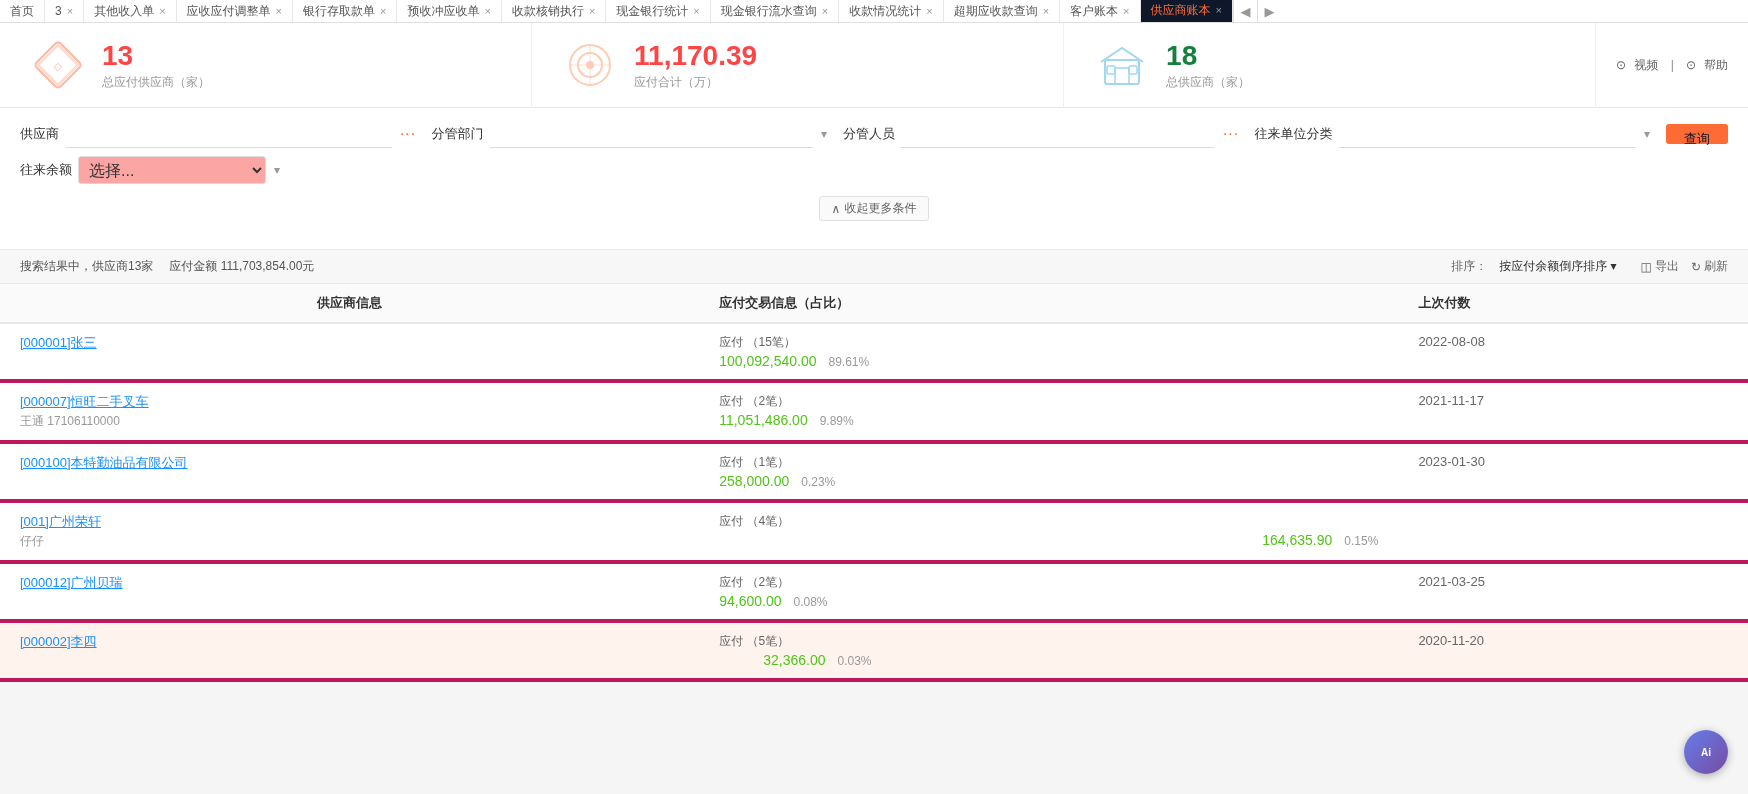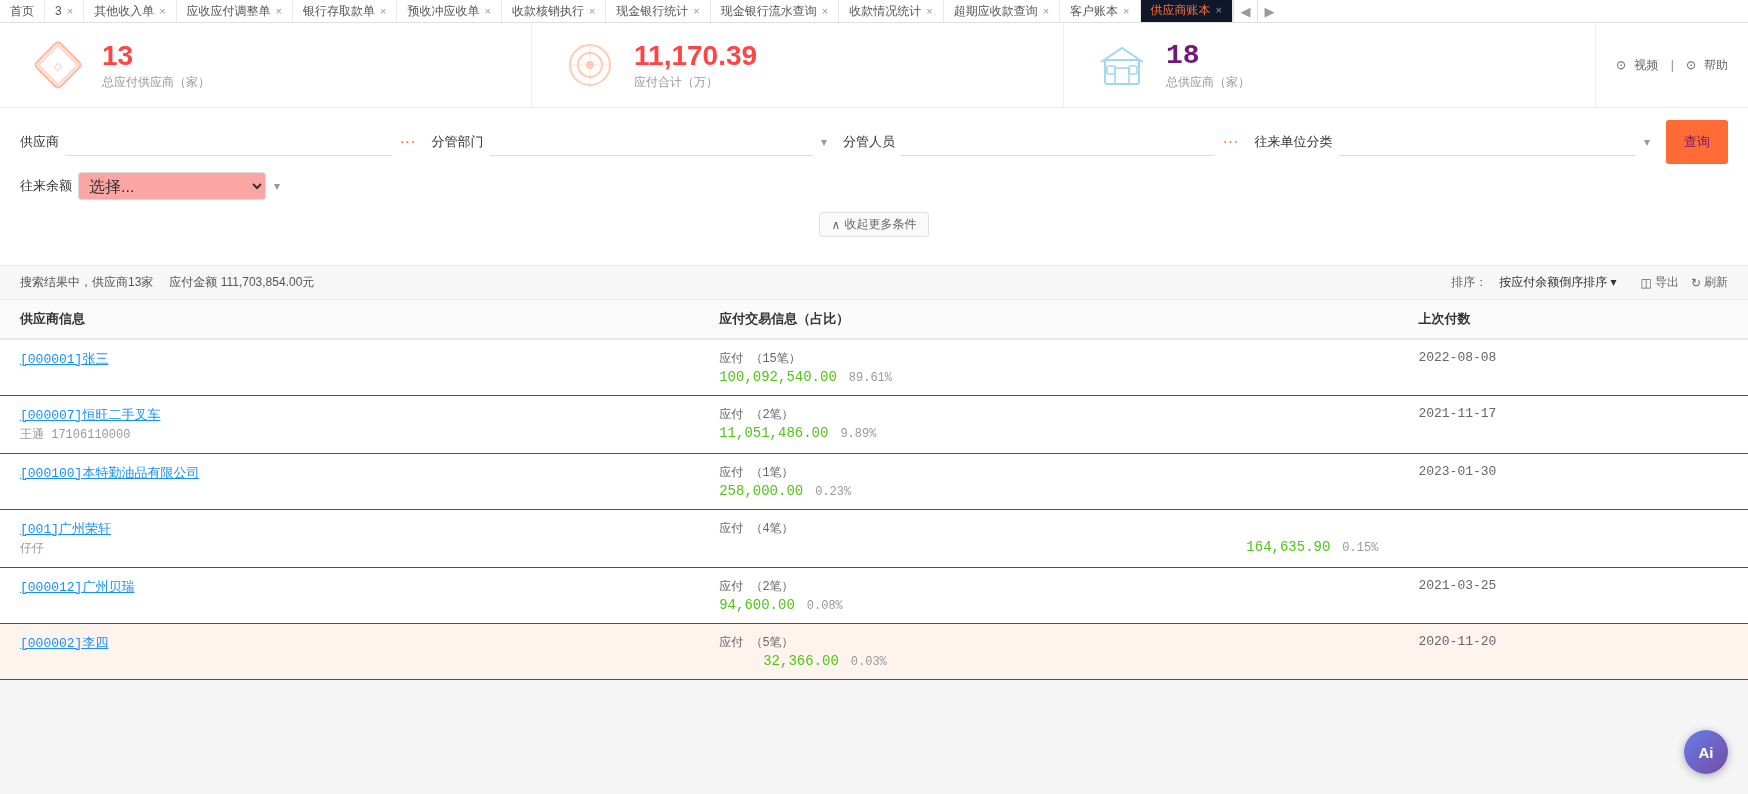--- a/index.html
+++ b/index.html
@@ -137,27 +137,27 @@
       outline: none;
       font-size: 16px;
       padding: 0 6px;
       background: #fca5a5;
       color: #333;
     }
     .filter-dots { color: #ff6b35; font-size: 16px; margin-left: 2px; cursor: pointer; }
     .filter-chevron { color: #999; font-size: 12px; margin-left: 2px; cursor: pointer; }
     .search-btn {
       background: #ff6b35;
-      color: #701a75;
+      color: #0f172a;
       border: none;
       padding: 6px 18px;
       border-radius: 3px;
       cursor: pointer;
       font-size: 13px;
-      height: 44px;
+      height: 20px;
       flex-shrink: 0;
     }
 
     .collapse-row {
       display: flex;
       justify-content: center;
       padding: 4px 0;
     }
     .collapse-btn {
       display: flex;
@@ -202,24 +202,23 @@
       background: #fafafa;
       border-bottom: 2px solid #e8e8e8;
       padding: 10px 20px;
       font-size: 13px;
       font-weight: 600;
       color: #333;
       text-align: left;
     }
     .main-table td {
       padding: 10px 20px;
-      border-bottom: 1px solid #be185d;
+      border-bottom: 4px solid #be185d;
       vertical-align: top;
       font-size: 13px;
-      font-family: Liberation Mono, monospace;
     }
     .main-table tr.highlighted td { background: #fff3ee; }
 
     .supplier-name {
       color: #1890ff;
       text-decoration: underline;
       cursor: pointer;
     }
     .supplier-sub { color: #999; font-size: 12px; margin-top: 2px; }
     .pay-count { color: #666; font-size: 12px; margin-bottom: 2px; }
@@ -240,21 +239,21 @@
       bottom: 20px;
       right: 20px;
       background: linear-gradient(135deg, #667eea, #764ba2);
       color: white;
       border-radius: 50%;
       width: 44px;
       height: 44px;
       display: flex;
       align-items: center;
       justify-content: center;
-      font-size: 15px;
+      font-size: 10px;
       font-weight: bold;
       cursor: pointer;
       box-shadow: 0 2px 8px rgba(0,0,0,0.3);
     }
 
     .inline-divider { color: #ddd; }
   </style>
 </head>
 <body>
 
@@ -350,21 +349,21 @@
     <div class="summary-icon icon-shop">
       <svg viewBox="0 0 50 50" xmlns="http://www.w3.org/2000/svg">
         <rect x="8" y="20" width="34" height="24" rx="2" fill="none" stroke="#a0d8ef" stroke-width="2"></rect>
         <polyline points="4,22 25,8 46,22" fill="none" stroke="#a0d8ef" stroke-width="2"></polyline>
         <rect x="18" y="28" width="14" height="16" rx="1" fill="none" stroke="#a0d8ef" stroke-width="1.5"></rect>
         <rect x="10" y="26" width="8" height="8" rx="1" fill="none" stroke="#a0d8ef" stroke-width="1.5"></rect>
         <rect x="32" y="26" width="8" height="8" rx="1" fill="none" stroke="#a0d8ef" stroke-width="1.5"></rect>
       </svg>
     </div>
     <div class="summary-text">
-      <div class="summary-number" style="color:#701a75;font-family:Liberation Mono, monospace;">18</div>
+      <div class="summary-number" style="color:#15803d;">18</div>
       <div class="summary-label">总供应商（家）</div>
     </div>
   </div>
 
   <div class="top-right-links">
     <span>⊙</span>
     <span>视频</span>
     <span class="inline-divider">｜</span>
     <span>⊙</span>
     <span>帮助</span>
@@ -435,21 +434,21 @@
       <span>↻</span>
       <span>刷新</span>
     </span>
   </div>
 </div>
 
 <div class="main-table-wrap">
   <table class="main-table">
     <thead>
       <tr>
-        <th style="width: 40%;">供应商信息</th>
+        <th style="width: 40%; text-align: center;">供应商信息</th>
         <th style="width: 40%;">应付交易信息（占比）</th>
         <th style="width: 20%;">上次付数</th>
       </tr>
     </thead>
     <tbody id="table-body">
 
     <tr>
           <td><a class="supplier-name">[000001]张三</a></td>
           <td>
             <div class="pay-count">应付 （15笔）</div>

